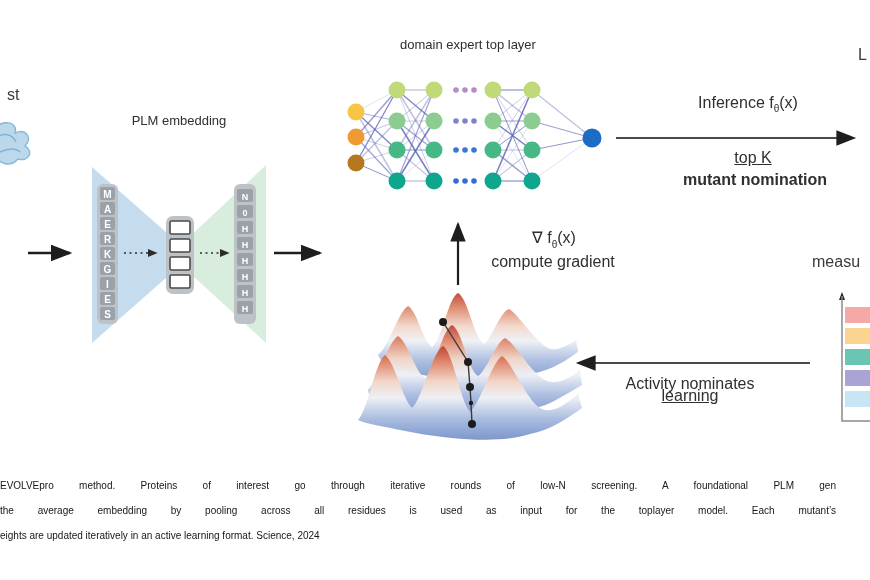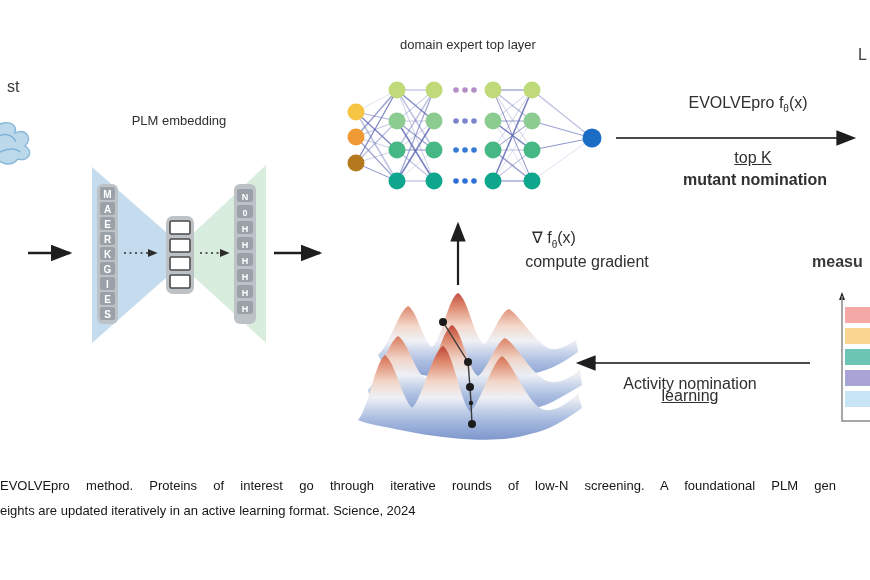--- a/index.html
+++ b/index.html
@@ -4,21 +4,21 @@
 <style>
   html,body{margin:0;padding:0;background:#fff;}
   #page{position:relative;width:870px;height:580px;background:#ffffff;overflow:hidden;
         font-family:"Liberation Sans", sans-serif;color:#2b2b2b;}
   .lbl{position:absolute;transform:translate(-50%,-50%);white-space:nowrap;
        font-size:16px;color:#2f2f2f;text-align:center;}
   .lbl.big{font-size:13px;}
   .lbl sub{font-size:10px;}
   .frag{position:absolute;font-size:16px;color:#3a3a3a;white-space:nowrap;}
   #caption{position:absolute;left:0;top:473px;width:870px;}
-  .cap-line{width:836px;height:25px;line-height:25px;font-size:13px;color:#161616;
+  .cap-line{width:836px;height:25px;line-height:25px;font-size:10px;color:#161616;
             overflow:hidden;text-align:justify;text-align-last:justify;text-justify:inter-word;}
   .cap-line.last{text-align:right;text-align-last:left;}
   svg{display:block;}
 </style>
 </head>
 <body>
 
 <div id="page">
 
   <svg id="cv" width="870" height="470" viewBox="0 0 870 470">
@@ -228,35 +228,36 @@
       <g id="mini-bars">
           <rect x="845" y="307" width="32" height="16" fill="#f5a9a7"></rect>
           <rect x="845" y="328" width="32" height="16" fill="#fad491"></rect>
           <rect x="845" y="349" width="32" height="16" fill="#6ac5b2"></rect>
           <rect x="845" y="370" width="32" height="16" fill="#a8a5d6"></rect>
           <rect x="845" y="391" width="32" height="16" fill="#c8e5f6"></rect>
         </g>
     </g>
   </svg>
 
-  <div class="frag" style="left:7px;top:78px;">st</div>
+  <div class="frag" style="left:7px;top:86px;">st</div>
   <div class="frag" style="left:858px;top:46px;">L</div>
 
   <div class="lbl big" style="left:179px;top:120px;text-align:right;">PLM embedding</div>
   <div class="lbl big" style="left:468px;top:44px;">domain expert top layer</div>
 
-  <div class="lbl" style="left:748px;top:104px;"><span>EVOLVEpro f</span><sub>θ</sub><span>(x)</span></div>
+  <div class="lbl" style="left:748px;top:104px;"><span>Inference f</span><sub>θ</sub><span>(x)</span></div>
   <div class="lbl" style="left:753px;top:158px;text-decoration:underline;">top K</div>
   <div class="lbl" style="left:755px;top:180px;font-weight:bold;">mutant nomination</div>
 
   <div class="lbl" style="left:554px;top:239px;text-align:center;"><span>∇ f</span><sub>θ</sub><span>(x)</span></div>
-  <div class="lbl" style="left:553px;top:262px;margin-left:34px;">compute gradient</div>
-
-  <div class="lbl" style="left:690px;top:384px;">Activity nomination</div>
+  <div class="lbl" style="left:553px;top:262px;">compute gradient</div>
+
+  <div class="lbl" style="left:690px;top:384px;">Activity nominates</div>
   <div class="lbl" style="left:690px;top:396px;text-decoration:underline;">learning</div>
 
-  <div class="frag" style="left:812px;top:253px;font-weight:bold;">measu</div>
+  <div class="frag" style="left:812px;top:253px;">measu</div>
 
   <div id="caption">
     <div class="cap-line">EVOLVEpro method. Proteins of interest go through iterative rounds of low-N screening. A foundational PLM gen</div>
+    <div class="cap-line">the average embedding by pooling across all residues is used as input for the toplayer model. Each mutant’s</div>
     <div class="cap-line last">eights are updated iteratively in an active learning format. Science, 2024</div>
   </div>
 </div>
 
 </body></html>

